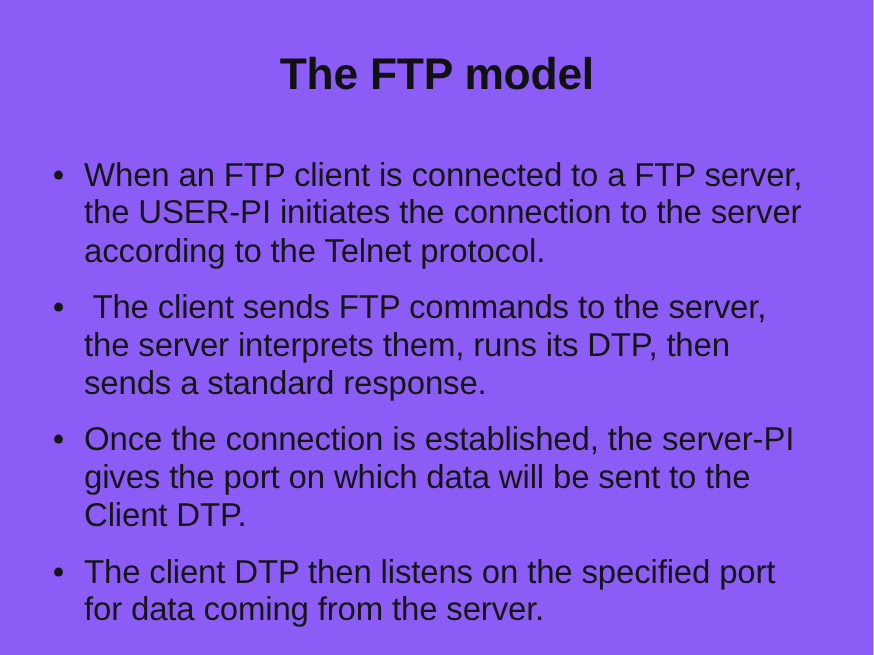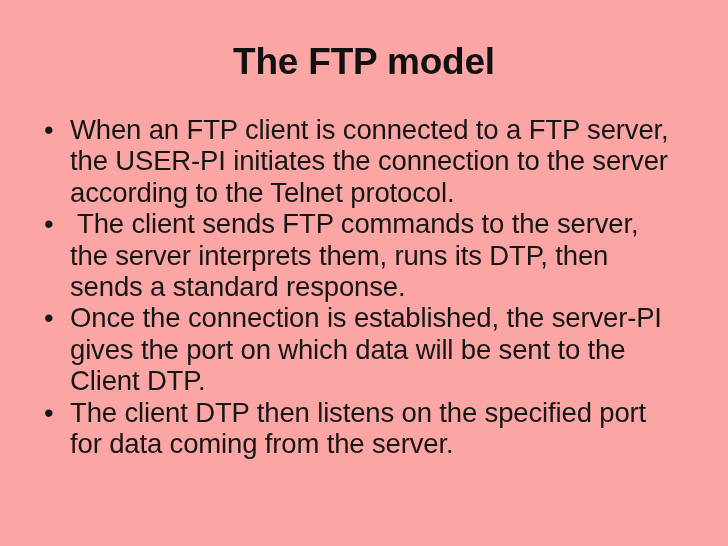--- a/index.html
+++ b/index.html
@@ -9,21 +9,21 @@
     background: #ffffff;
   }
   body {
     font-family: "Liberation Sans", sans-serif;
     -webkit-font-smoothing: antialiased;
   }
   #slide {
     position: relative;
     width: 728px;
     height: 546px;
-    background: #fca5a5;
+    background: #8b5cf6;
     overflow: hidden;
     box-sizing: border-box;
   }
   #slide-title {
     position: absolute;
     left: 0;
     top: 40px;
     width: 728px;
     text-align: center;
     font-size: 37px;
@@ -57,20 +57,21 @@
     top: 0;
     width: 14px;
     font-size: 27.5px;
     line-height: 31.4px;
     color: #161616;
     text-align: left;
   }
   .bullet-text {
     display: block;
     white-space: pre-wrap;
+    margin-top: 16px;
   }
   .lead-space {
     white-space: pre;
   }
 </style>
 </head>
 <body>
 
 <div id="slide">
 

